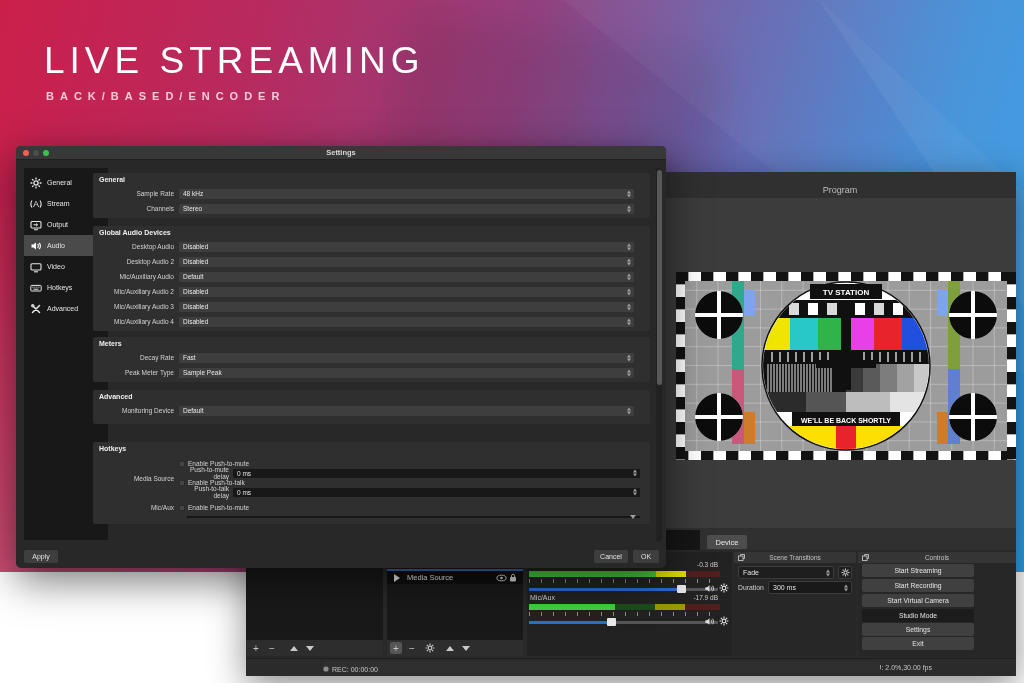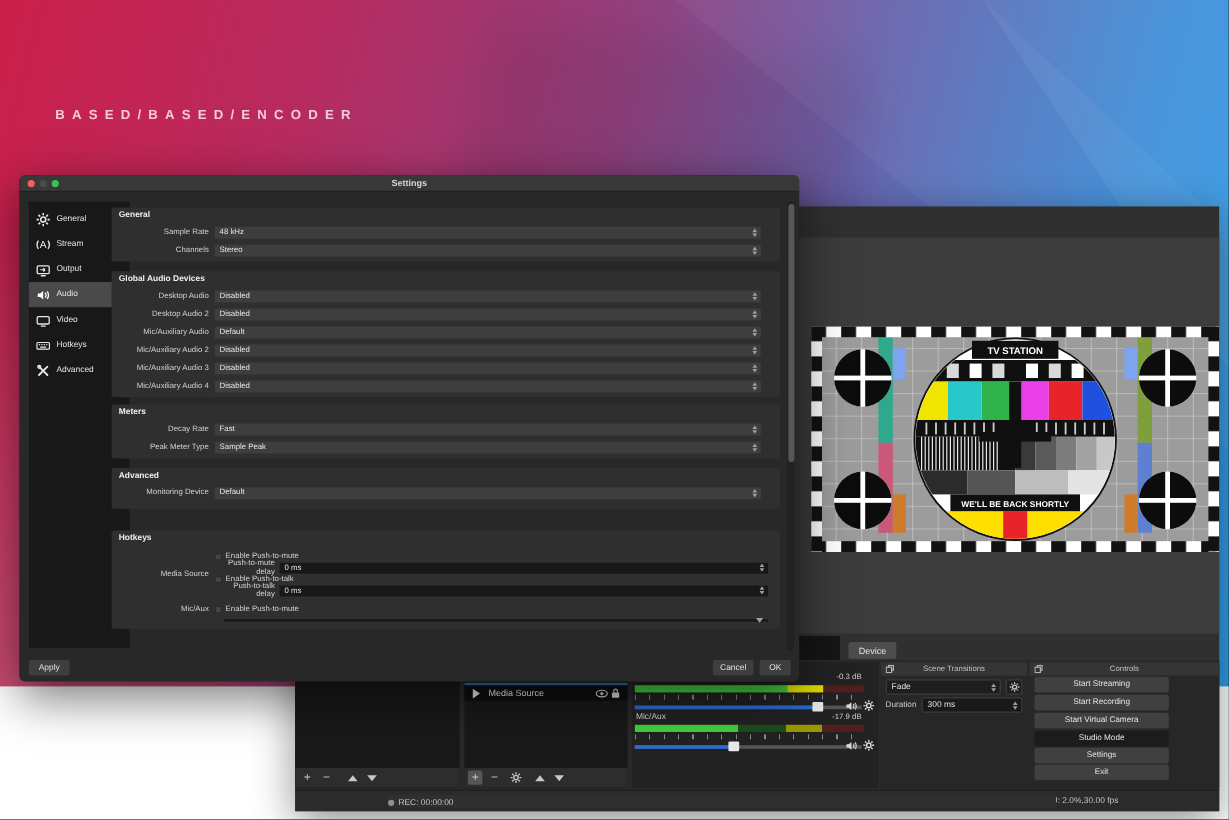--- a/index.html
+++ b/index.html
@@ -141,23 +141,25 @@
 
 <div class="stage">
 
   <div class="bg"></div>
   <div class="bg-cam"></div>
   <div class="bg-light"></div>
   <div class="bg-streak2"></div>
   <div class="bg-streak"></div>
   <div class="bg-white"></div>
 
-  <div class="hero-sub">BASED/BASED/ENCODER</div>
+  <div class="hero-title">LIVE STREAMING</div>
+  <div class="hero-sub">BACK/BASED/ENCODER</div>
 
   <div class="obs">
+    <div class="program-title">Program</div>
     <div class="preview">
 
       <svg class="testcard" viewBox="0 0 340 188">
         <defs>
           <pattern id="grid" width="21.25" height="18.8" patternUnits="userSpaceOnUse">
             <rect width="21.25" height="18.8" fill="#9c9c9c"></rect>
             <path d="M21.25 0 V18.8 M0 18.8 H21.25" stroke="#d2d2d2" stroke-width="1" fill="none"></path>
           </pattern>
           <pattern id="chkh" width="25" height="9" patternUnits="userSpaceOnUse">
             <rect width="12.5" height="9" fill="#121212"></rect>

